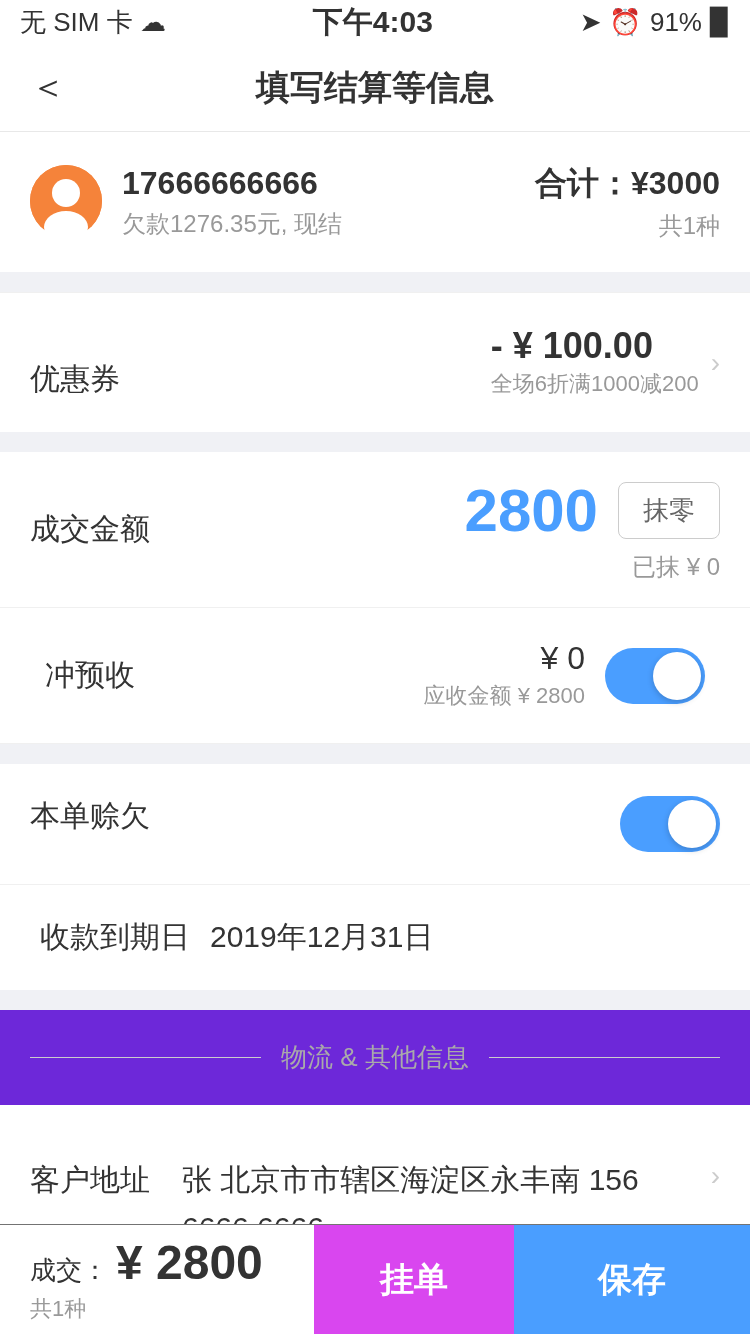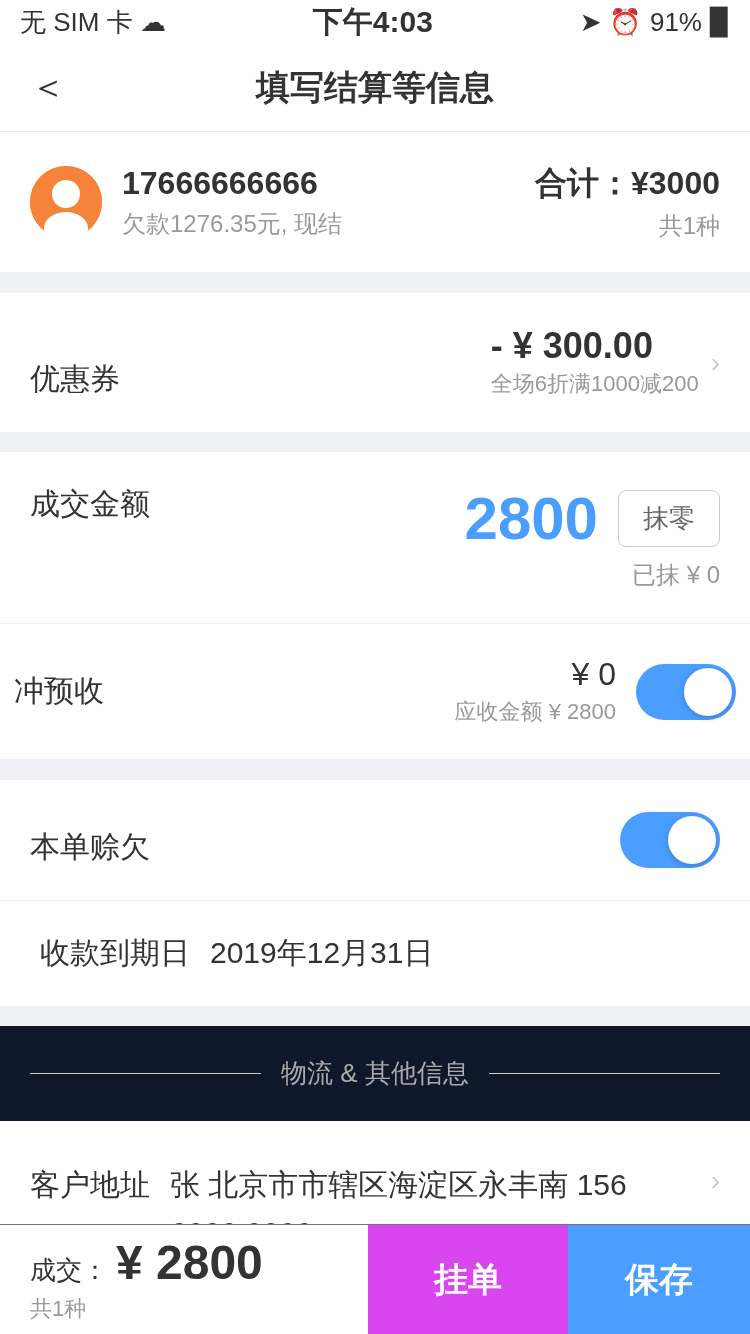--- a/index.html
+++ b/index.html
@@ -55,21 +55,21 @@
     .customer-card {
       background: #fff;
       padding: 30px;
       display: flex;
       align-items: center;
       justify-content: space-between;
       margin-bottom: 20px;
     }
     .customer-left {
       display: flex;
-      align-items: center;
+      align-items: flex-start;
       gap: 20px;
     }
     .avatar {
       width: 72px;
       height: 72px;
       border-radius: 50%;
       background: #f5833a;
       display: flex;
       align-items: center;
       justify-content: center;
@@ -127,22 +127,23 @@
       background: #f0f1f5;
     }
 
     
     .form-section {
       background: #fff;
       margin-bottom: 0;
     }
 
     .form-row {
-      padding: 32px 30px;
-      display: flex;
+      padding: 24px 30px;
+      display: flex;
+      align-items: center;
       justify-content: space-between;
       border-bottom: 1px solid #f0f0f0;
     }
     .form-row:last-child { border-bottom: none; }
 
     .form-label {
       font-size: 30px;
       color: #333;
     }
 
@@ -173,21 +174,21 @@
       color: #999;
       text-align: right;
       margin-top: 6px;
     }
 
     .form-right-col {
       text-align: right;
     }
 
     .chong-row {
-      padding: 32px 14px;
+      padding: 32px 45px;
       display: flex;
       align-items: center;
       justify-content: space-between;
       border-bottom: 1px solid #f0f0f0;
     }
 
     .chong-right {
       display: flex;
       align-items: center;
       gap: 20px;
@@ -215,60 +216,60 @@
       position: absolute;
       top: 4px;
       right: 4px;
       box-shadow: 0 2px 6px rgba(0,0,0,0.2);
     }
 
     
     .benshdan-row {
       padding: 32px 30px;
       display: flex;
-      align-items: flex-end;
+      align-items: flex-start;
       justify-content: space-between;
       border-bottom: 1px solid #f0f0f0;
     }
 
     
     .duedate-row {
       padding: 32px 40px;
       display: flex;
       align-items: center;
       gap: 20px;
     }
     .duedate-label { font-size: 30px; color: #333; }
     .duedate-value { font-size: 30px; color: #333; }
     .logistics-header {
       padding: 30px;
       display: flex;
       align-items: center;
       justify-content: center;
       gap: 20px;
-      background: #0f172a;
+      background: #6d28d9;
     }
     .logistics-line {
       flex: 1;
       height: 1px;
       background: #ccc;
     }
     .logistics-title {
       font-size: 26px;
       color: #aaa;
     }
 
     
     .address-section {
       background: #fff;
-      padding: 40px 30px;
+      padding: 51px 30px;
       display: flex;
       align-items: flex-start;
       justify-content: space-between;
-      gap: 20px;
+      gap: 32px;
     }
     .address-label {
       font-size: 30px;
       color: #333;
       flex-shrink: 0;
       padding-top: 4px;
     }
     .address-value {
       font-size: 30px;
       color: #333;
@@ -318,21 +319,21 @@
       background: #d946ef;
       display: flex;
       align-items: center;
       justify-content: center;
       font-size: 34px;
       font-weight: 600;
       color: #fff;
       cursor: pointer;
     }
     .btn-save {
-      width: 182px;
+      width: 236px;
       height: 110px;
       background: #4a9eff;
       display: flex;
       align-items: center;
       justify-content: center;
       font-size: 34px;
       font-weight: 600;
       color: #fff;
       cursor: pointer;
     }
@@ -375,21 +376,21 @@
   <div class="customer-right">
     <div class="total-amount">合计：¥3000</div>
     <div class="total-count">共1种</div>
   </div>
 </div>
 
 <div class="coupon-row">
   <div class="coupon-label">优惠券</div>
   <div class="coupon-right">
     <div>
-      <div class="coupon-discount">- ¥ 300.00</div>
+      <div class="coupon-discount">- ¥ 100.00</div>
       <div class="coupon-desc">全场6折满1000减200</div>
     </div>
     <span class="chevron-right">›</span>
   </div>
 </div>
 
 <div class="section-divider"></div>
 
 <div class="form-section">
 

